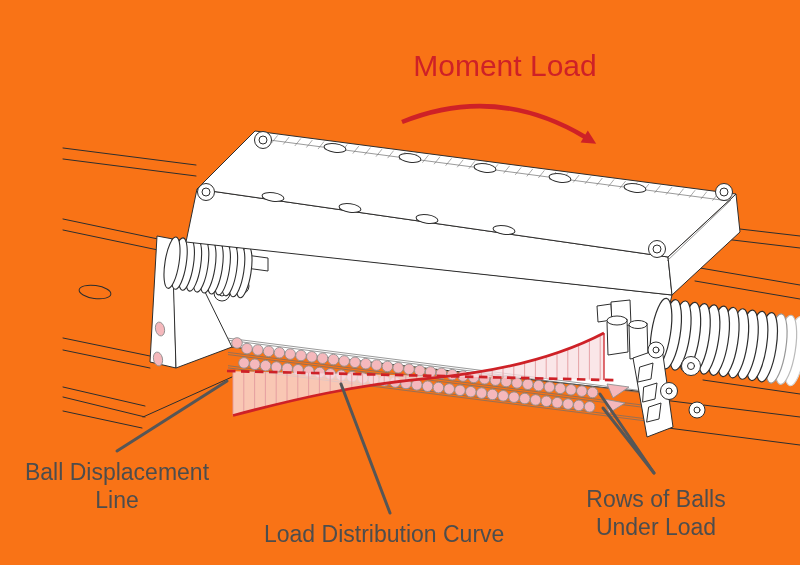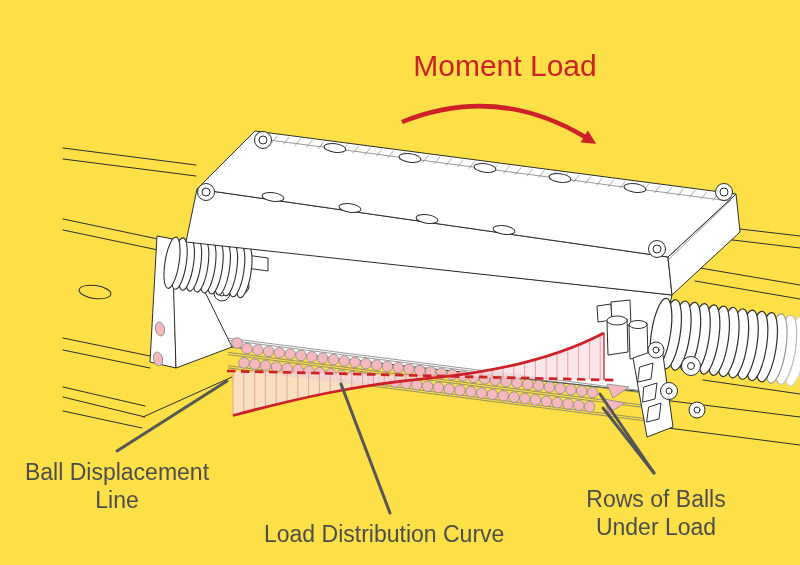--- a/index.html
+++ b/index.html
@@ -1,16 +1,16 @@
 <!DOCTYPE html>
 <html style="--accent_red: #CE2127; --ball_pink: #F5B8BC; --ball_stroke: #909090; --hatch_fill: #F8DFE1; --hatch_line: #E39A9E; --label_gray: #4D4D4D; --leader_gray: #565656; --line_dark: #2E2E2E; --line_mid: #6E6E6E;"><head>
 <meta charset="utf-8">
 <style>
   html,body{margin:0;padding:0;background:#fff;}
-  #stage{position:relative;width:800px;height:565px;background:#fde047;overflow:hidden;
+  #stage{position:relative;width:800px;height:565px;background:#f97316;overflow:hidden;
          font-family:"Liberation Sans",sans-serif;}
   svg{display:block;}
   .ln{stroke:var(--line_dark);fill:none;stroke-width:1;stroke-linejoin:round;stroke-linecap:round;}
   .lnthin{stroke:var(--line_mid);fill:none;stroke-width:.7;}
   .fw{fill:#fff;stroke:var(--line_dark);stroke-width:1;stroke-linejoin:round;}
   .pink{fill:var(--ball_pink);stroke:var(--ball_stroke);stroke-width:.9;}
   .red-stroke{stroke:var(--accent_red);fill:none;}
   .title-text{fill:var(--accent_red);font-size:30px;}
   .label-text{fill:var(--label_gray);font-size:23px;}
   .leader{stroke:var(--leader_gray);stroke-width:3;stroke-linecap:round;}

